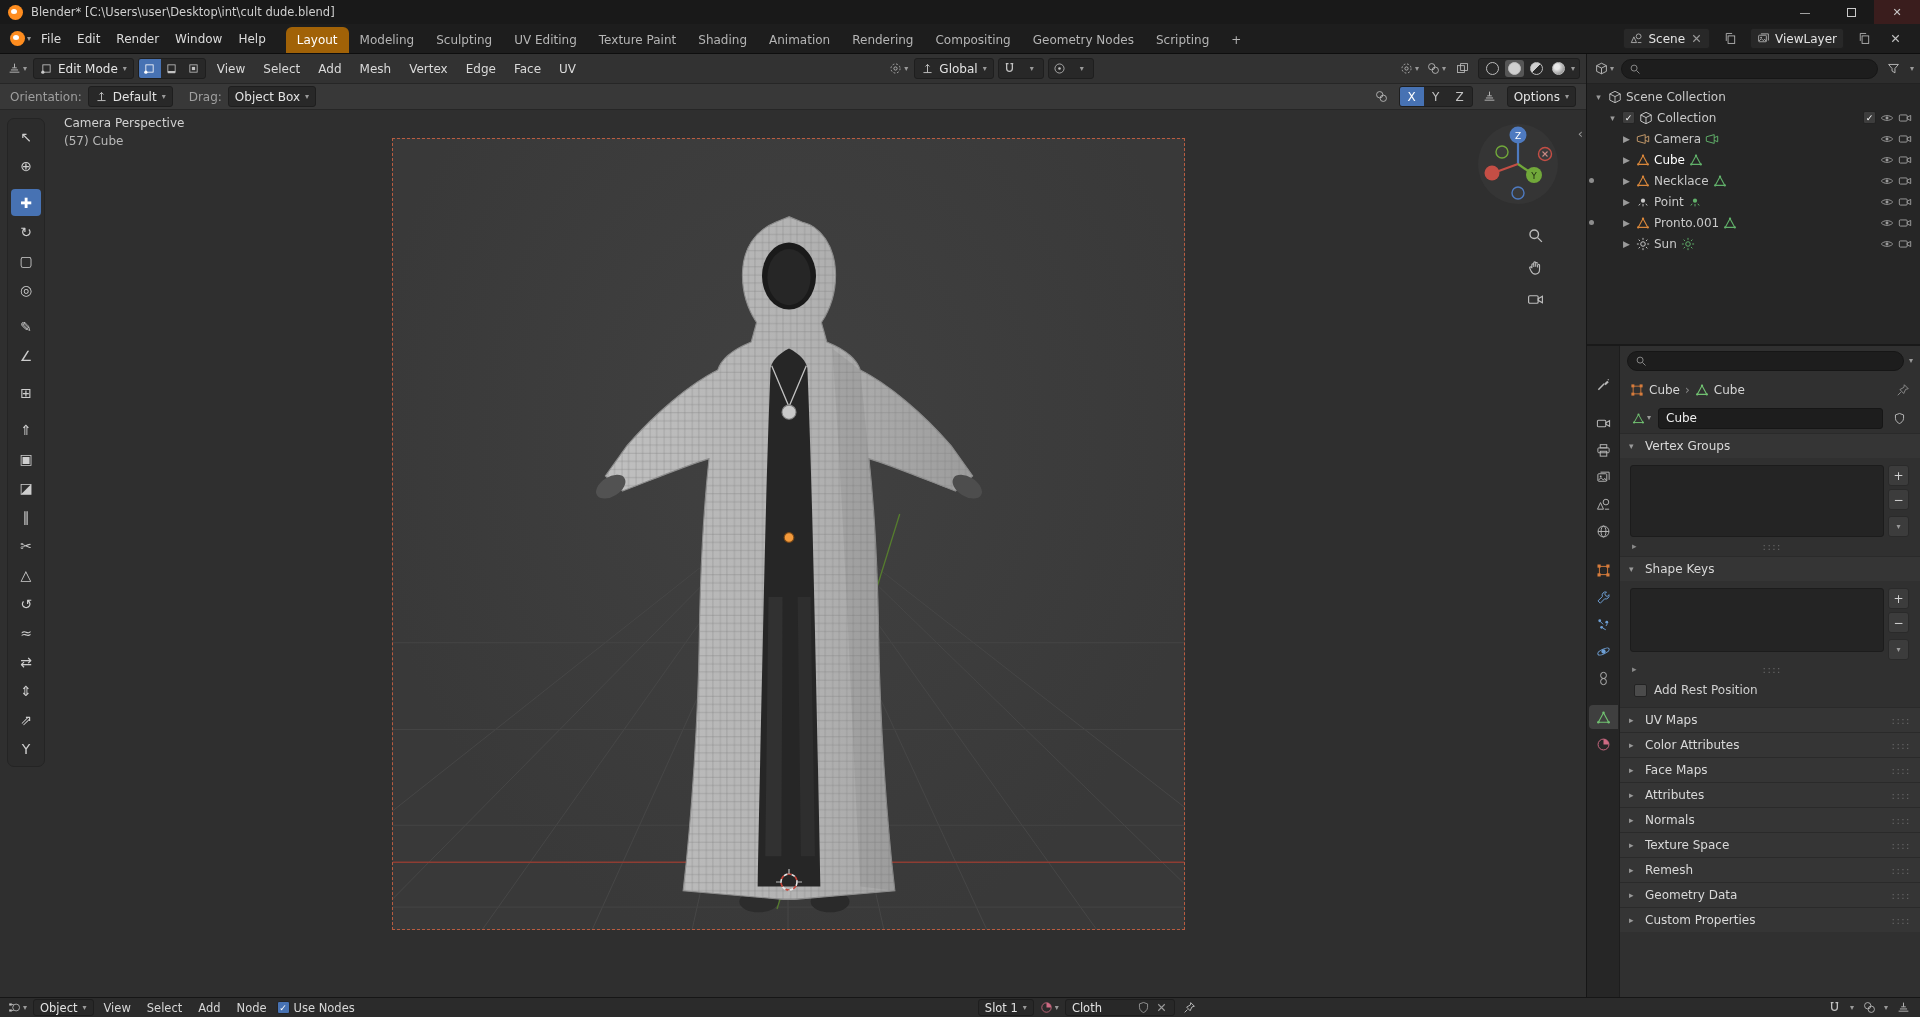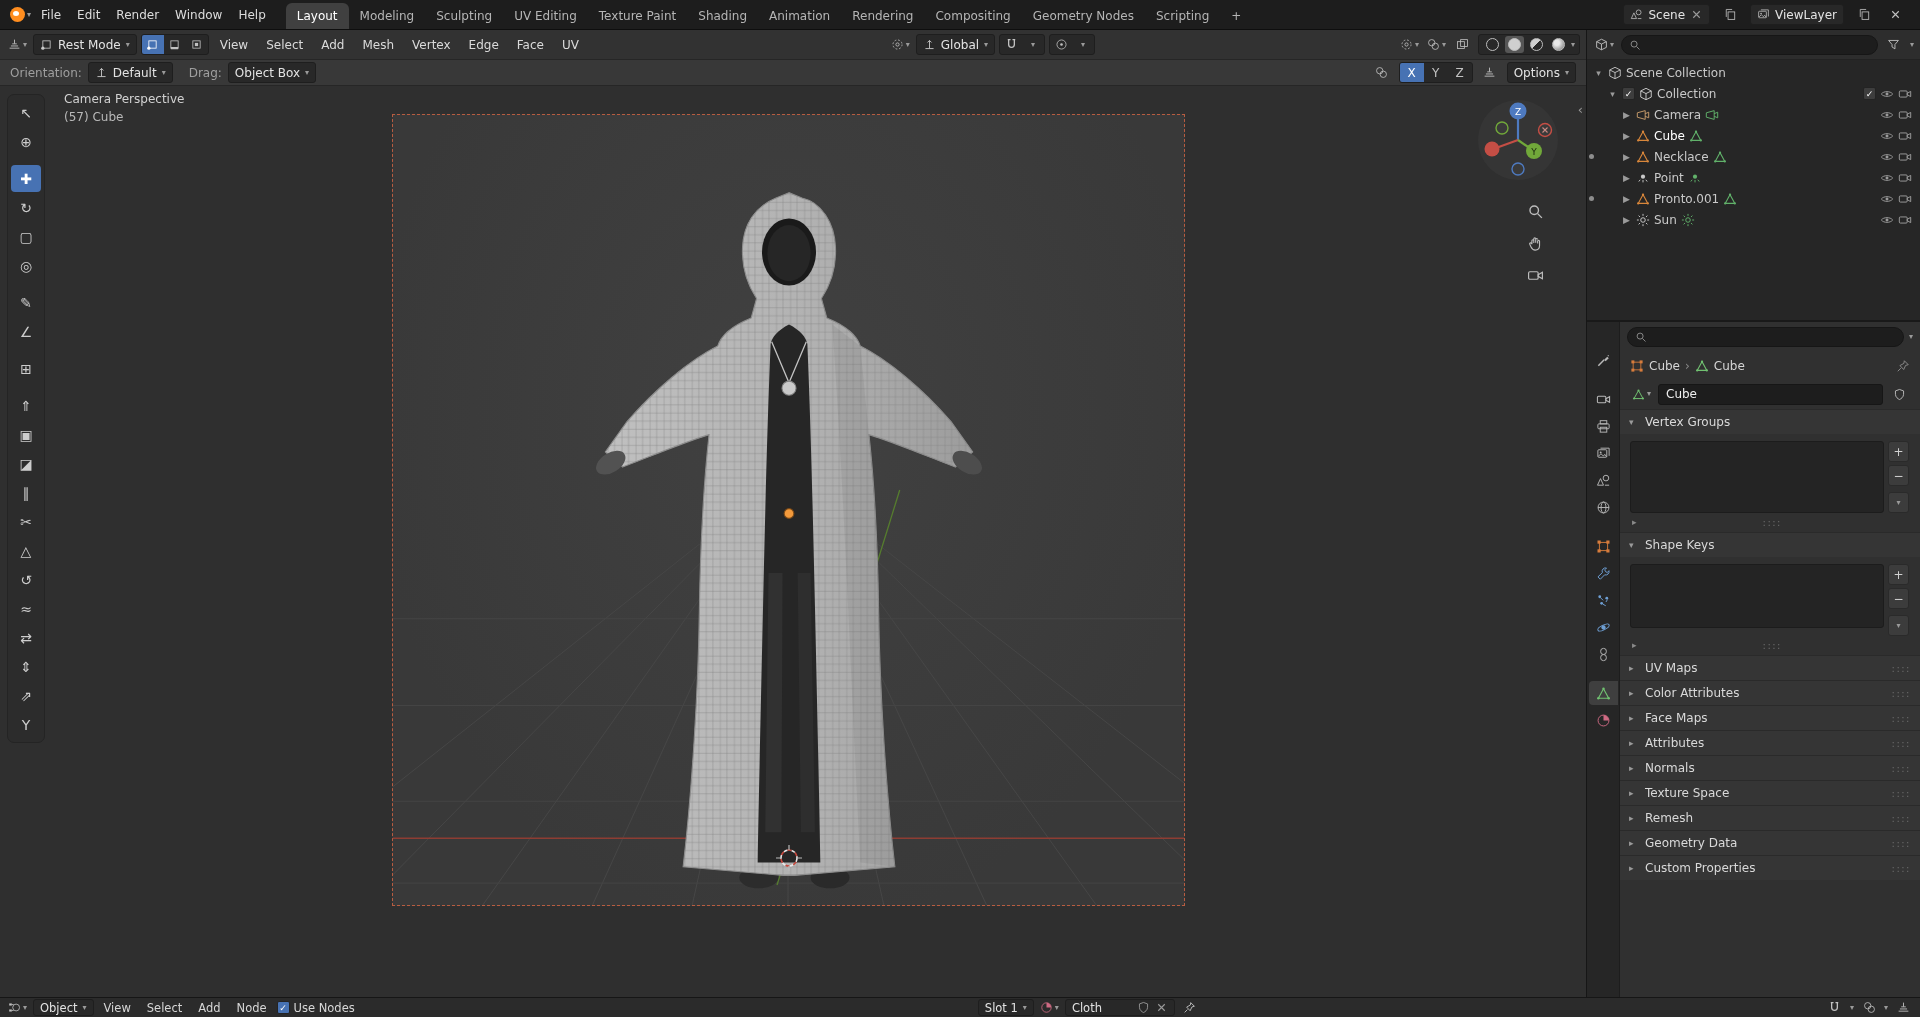--- a/index.html
+++ b/index.html
@@ -16,21 +16,21 @@
 .winbtn{width:46px;display:flex;align-items:center;justify-content:center;color:#c9c9c9;font-size:11px}
 .winbtn.close{background:#3a1d1d}
 .maxbox{width:9px;height:9px;border:1px solid #c9c9c9}
 
 
 .topbar{height:30px;background:#1d1d1d;border-bottom:1px solid #0e0e0e;display:flex;align-items:center;padding:0 8px;flex:0 0 auto}
 .mi{padding:0 8px;color:#dcdcdc}
 .chev{font-size:8px;color:#9a9a9a;line-height:1}
 .ws-tabs{display:flex;margin-left:12px;height:100%;align-items:stretch}
 .ws{display:flex;align-items:center;padding:0 11px;color:#b5b5b5;border-radius:6px 6px 0 0;margin-top:3px}
-.ws.active{background:#404040;color:#fff}
+.ws.active{background:#a16207;color:#fff}
 .tb-right{margin-left:auto;display:flex;align-items:center;gap:9px;padding-right:6px}
 .w{background:#282828;border:1px solid #1e1e1e;border-radius:3px;height:21px;display:inline-flex;align-items:center;gap:5px;padding:0 6px;color:#e3e3e3;white-space:nowrap}
 .ibtn{min-width:22px;height:21px;display:inline-flex;align-items:center;justify-content:center;border-radius:3px;color:#c2c2c2;gap:2px;padding:0 2px}
 .ibtn svg,.w svg{width:13px;height:13px;flex:0 0 auto}
 .seg{display:inline-flex;background:#282828;border:1px solid #1e1e1e;border-radius:3px;overflow:hidden}
 .seg .ibtn{border-radius:0;height:19px}
 .on{background:#4772b3!important;color:#fff!important}
 
 
 .main{flex:1;display:flex;min-height:0}
@@ -267,20 +267,31 @@
         <path d="M4.6 8.8V5.4a.9.9 0 0 1 1.8 0M6.4 7.6V3.6a.9.9 0 0 1 1.8 0M8.2 7.4V4.2a.9.9 0 0 1 1.8 0M10 8V5.8a.9.9 0 0 1 1.8 0v4.1c0 2.6-1.7 4.3-4.1 4.3-2.1 0-3.1-1.2-3.9-2.9L2.6 8.7c-.5-1 .8-1.8 1.5-.9l.5.7" fill="none" stroke="currentColor" stroke-width="1.05"></path>
       </symbol>
 <symbol id="i-orient" viewBox="0 0 16 16">
         <path d="M8 13V3M8 3 5.5 5.5M8 3l2.5 2.5M3 13h10" stroke="currentColor" stroke-width="1.2" fill="none"></path>
       </symbol>
 </defs>
   </svg>
 
 <div class="app">
 
+  <div class="titlebar">
+    <span class="blogo"></span>
+    <span class="tb-title">Blender* [C:\Users\user\Desktop\int\cult dude.blend]</span>
+    <div class="winbtns">
+      <span class="winbtn">—</span>
+      <span class="winbtn">
+          <span class="maxbox"></span>
+        </span>
+      <span class="winbtn close">✕</span>
+    </div>
+  </div>
 
   <div class="topbar">
     <span class="ibtn">
         <span class="blogo"></span>
         <span class="chev">▾</span>
       </span>
     <span class="mi">File</span>
     <span class="mi">Edit</span>
     <span class="mi">Render</span>
     <span class="mi">Window</span>
@@ -340,21 +351,21 @@
         <span class="ibtn">
             <svg>
               <use href="#i-grid3d"></use>
             </svg>
             <span class="chev">▾</span>
           </span>
         <span class="w">
             <svg style="color:#c9c9c9">
               <use href="#i-vtx"></use>
             </svg>
-            <span>Rest Mode</span>
+            <span>Edit Mode</span>
             <span class="chev">▾</span>
           </span>
         <span class="seg">
           <span class="ibtn on">
               <svg>
                 <use href="#i-vtx"></use>
               </svg>
             </span>
           <span class="ibtn">
               <svg>
@@ -933,20 +944,24 @@
                 <span class="sqbtn">−</span>
                 <span style="flex:1"></span>
                 <span class="sqbtn">
                     <span class="chev">▾</span>
                   </span>
               </div>
             </div>
             <div class="pfoot">
               <span>▸</span>
               <span class="grip">::::</span>
+            </div>
+            <div class="cbrow" style="padding:0 4px">
+              <span class="cb"></span>
+              <span>Add Rest Position</span>
             </div>
           </div>
 
           <div class="phead">
               <span class="tri">▸</span>
               <span>UV Maps</span>
               <span class="grip">::::</span>
             </div>
           <div class="phead">
               <span class="tri">▸</span>

